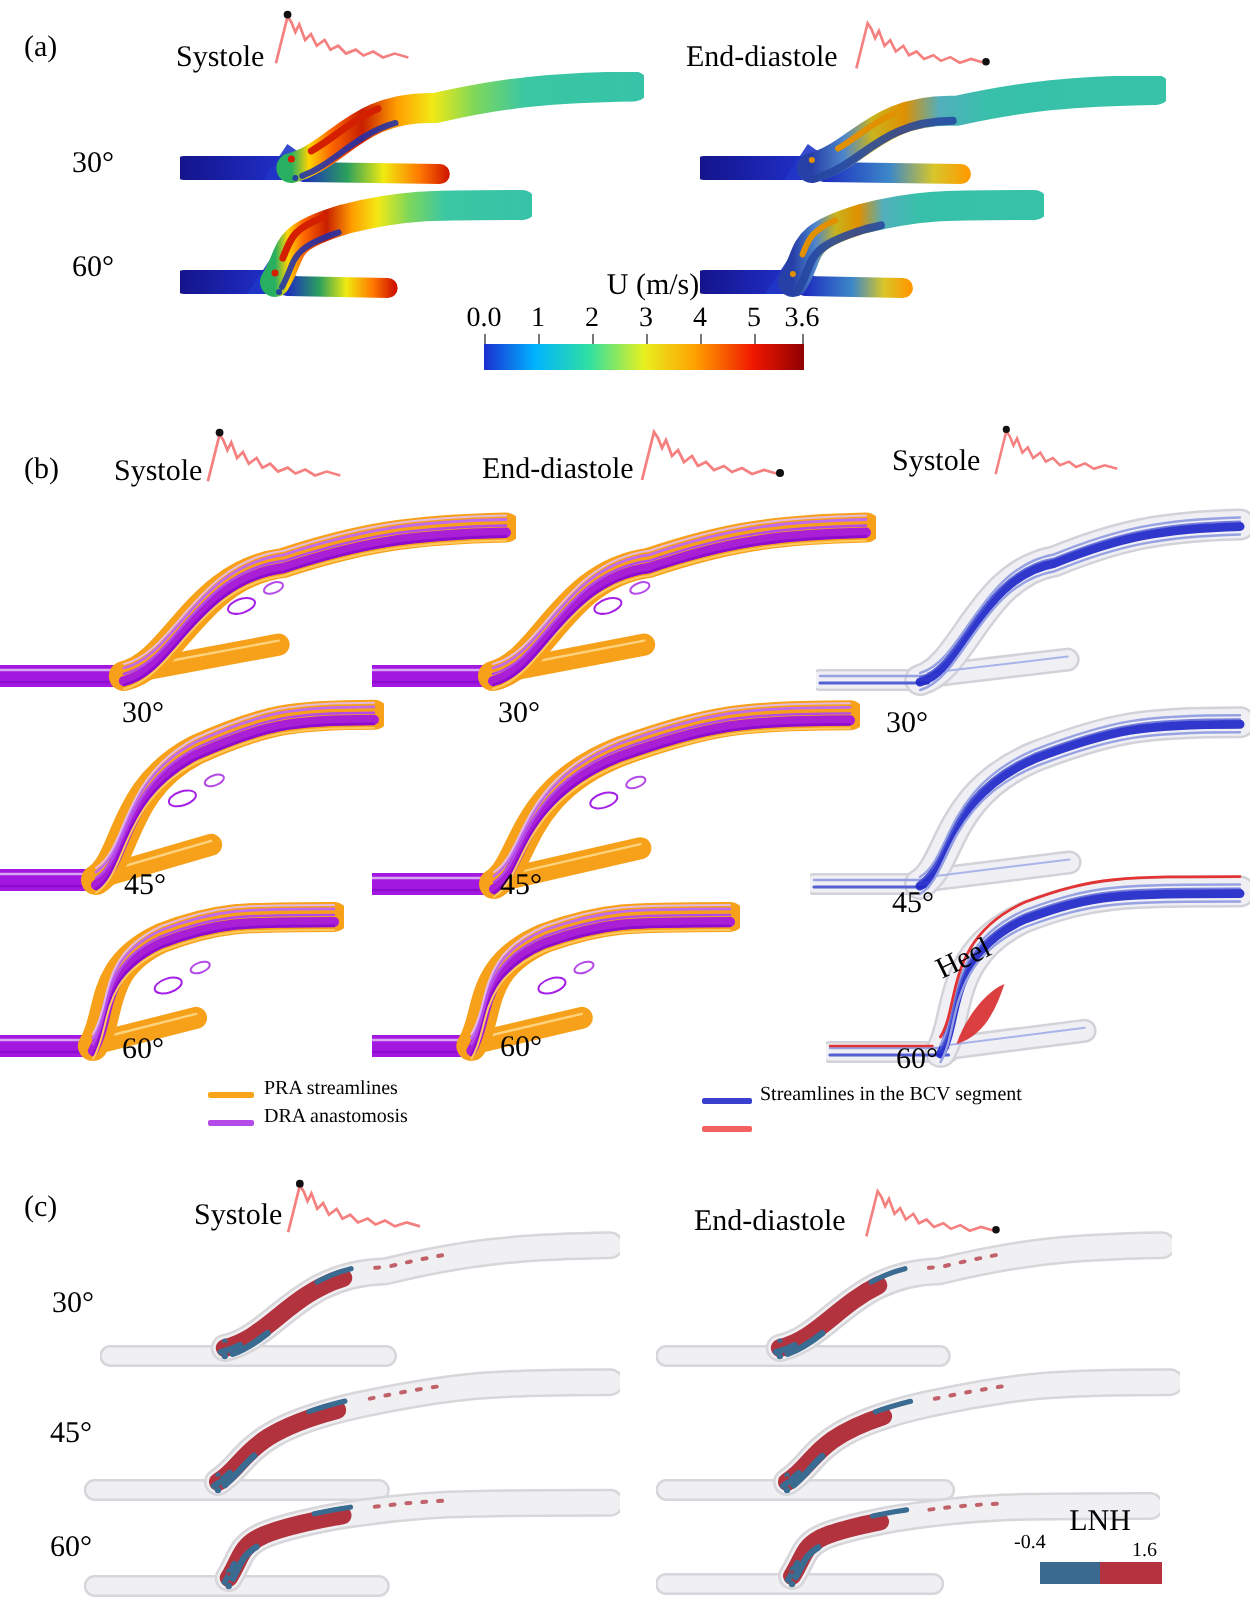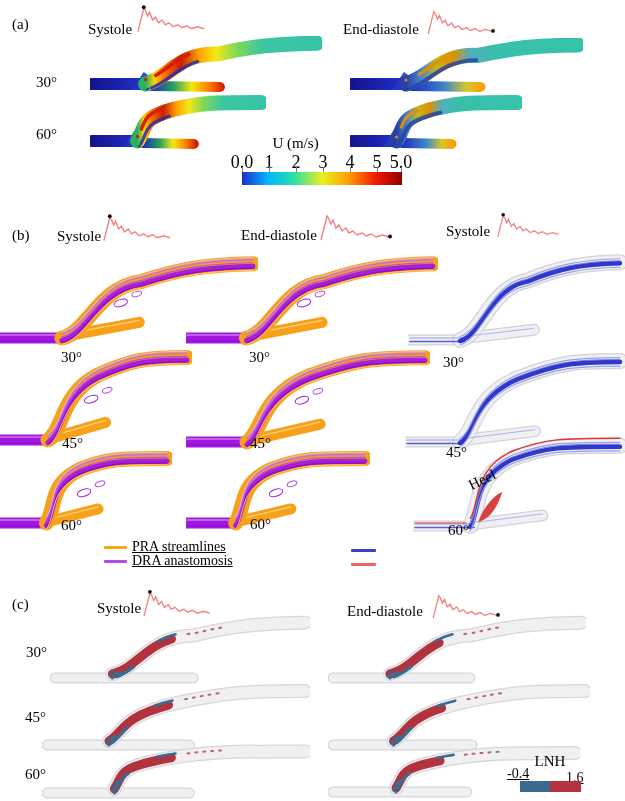--- a/index.html
+++ b/index.html
@@ -1,23 +1,23 @@
 <!DOCTYPE html>
 <html><head>
 <meta charset="utf-8">
 <style>
   html,body{margin:0;padding:0;background:#fff;}
   #fig{position:relative;width:625px;height:801px;background:#fff;overflow:hidden;
        font-family:"Liberation Serif",serif;color:#000;}
   .t{position:absolute;white-space:nowrap;font-size:15px;line-height:1.1;}
-  .t14{font-size:14px;text-decoration:underline;}
+  .t14{font-size:10px;}
   .svgbox{position:absolute;}
   .sw{position:absolute;height:3px;border-radius:1px;}
   .tickmark{position:absolute;width:1px;height:5px;background:#777;}
-  .ticklab{position:absolute;width:30px;text-align:center;font-size:18px;}
+  .ticklab{position:absolute;width:30px;text-align:center;font-size:14px;}
   .cbar{position:absolute;}
   .heel{transform:rotate(-26deg);transform-origin:left bottom;}
   .ctr{text-align:center;}
 </style>
 </head>
 <body>
 
 <div id="fig">
 
   <div class="t" style="left:12px;top:16px">(a)</div>
@@ -155,28 +155,28 @@
         </linearGradient>
       </defs>
       <path d="M2,46 H48.440000000000005" fill="none" stroke="url(#ga4)" stroke-width="12" stroke-linecap="round"></path>
       <path d="M32.440000000000005,52 L44.440000000000005,34 L58.440000000000005,44 L56.440000000000005,52 Z" fill="#2036c8" opacity=".9"></path>
       <path d="M52.440000000000005,48 L101.48,49" fill="none" stroke="url(#gs4)" stroke-width="10" stroke-linecap="round"></path>
       <path d="M46.440000000000005,46 C56.440000000000005,30 48.440000000000005,24.36 80.84,14.5 C108.36,7.54 120.39999999999999,7.54 167,7.54" fill="none" stroke="url(#gv4)" stroke-width="15" stroke-linecap="round"></path>
       <path d="M46.440000000000005,46 C56.440000000000005,30 48.440000000000005,24.36 80.84,14.5 C108.36,7.54 120.39999999999999,7.54 167,7.54" fill="none" stroke="#e09000" stroke-width="3" stroke-linecap="round" transform="translate(0,-4)" stroke-dasharray="0 10.90060302734375 24.526356811523435 136.25753784179688"></path>
       <path d="M46.440000000000005,46 C56.440000000000005,30 48.440000000000005,24.36 80.84,14.5 C108.36,7.54 120.39999999999999,7.54 167,7.54" fill="none" stroke="#24449f" stroke-width="4" stroke-linecap="round" transform="translate(2,5)" opacity=".85" stroke-dasharray="0 2.7251507568359377 54.50301513671875 136.25753784179688"></path>
     </svg>
 
-  <div class="t ctr" style="left:253px;top:135px;width:85px">U (m/s)</div>
+  <div class="t ctr" style="left:284px;top:135px;width:85px">U (m/s)</div>
   <div class="ticklab" style="left:227px;top:152px">0.0</div>
   <div class="ticklab" style="left:254px;top:152px">1</div>
   <div class="ticklab" style="left:281px;top:152px">2</div>
   <div class="ticklab" style="left:308px;top:152px">3</div>
   <div class="ticklab" style="left:335px;top:152px">4</div>
   <div class="ticklab" style="left:362px;top:152px">5</div>
-  <div class="ticklab" style="left:386px;top:152px">5.0</div>
+  <div class="ticklab" style="left:386px;top:152px">3.6</div>
   <div class="tickmark" style="left:242px;top:167px"></div>
   <div class="tickmark" style="left:269px;top:167px"></div>
   <div class="tickmark" style="left:296px;top:167px"></div>
   <div class="tickmark" style="left:323px;top:167px"></div>
   <div class="tickmark" style="left:350px;top:167px"></div>
   <div class="tickmark" style="left:377px;top:167px"></div>
   <div class="tickmark" style="left:401px;top:167px"></div>
   <div class="cbar" style="left:242px;top:172px;width:160px;height:13px;
        background:linear-gradient(to right,#1b2fd0 0%,#00b4ff 16%,#30e0a0 33%,#e8f020 50%,#ffa000 66%,#f01800 84%,#8f0000 100%)"></div>
 
@@ -351,20 +351,21 @@
   <div class="t" style="left:443px;top:354px">30°</div>
   <div class="t" style="left:446px;top:444px">45°</div>
   <div class="t" style="left:448px;top:522px">60°</div>
   <div class="t heel" style="left:473px;top:477px">Heel</div>
 
   <div class="sw" style="left: 104px; top: 546px; width: 23px; background-color: rgb(249, 164, 27);"></div>
   <div class="t t14" style="left:132px;top:539px">PRA streamlines</div>
   <div class="sw" style="left: 104px; top: 560px; width: 23px; background-color: rgb(180, 75, 232);"></div>
   <div class="t t14" style="left:132px;top:553px">DRA anastomosis</div>
   <div class="sw" style="left: 351px; top: 549px; width: 25px; height: 2.5px; background-color: rgb(58, 63, 208);"></div>
+  <div class="t t14" style="left:380px;top:542px">Streamlines in the BCV segment</div>
   <div class="sw" style="left: 351px; top: 563px; width: 25px; height: 2.5px; background-color: rgb(242, 96, 96);"></div>
 
   <div class="t" style="left:12px;top:596px">(c)</div>
   <div class="t" style="left:97px;top:600px">Systole</div>
   <svg class="svgbox" style="left:141px;top:587px" width="76" height="32" viewBox="0 0 76 33">
       <path d="M2,30 L8,6 L10,9 L12,14 L14,10 L17,18 L20,15 L23,21 L27,18 L30,23 L34,21 L38,25 L43,23 L47,26 L52,24 L57,27 L63,25 L70,27" fill="none" stroke="#F58080" stroke-width="1.4"></path>
       <circle cx="8" cy="5" r="2" fill="#111"></circle>
     </svg>
   <div class="t" style="left:347px;top:603px">End-diastole</div>
   <svg class="svgbox" style="left:429px;top:590px" width="76" height="31" viewBox="0 0 76 33">

